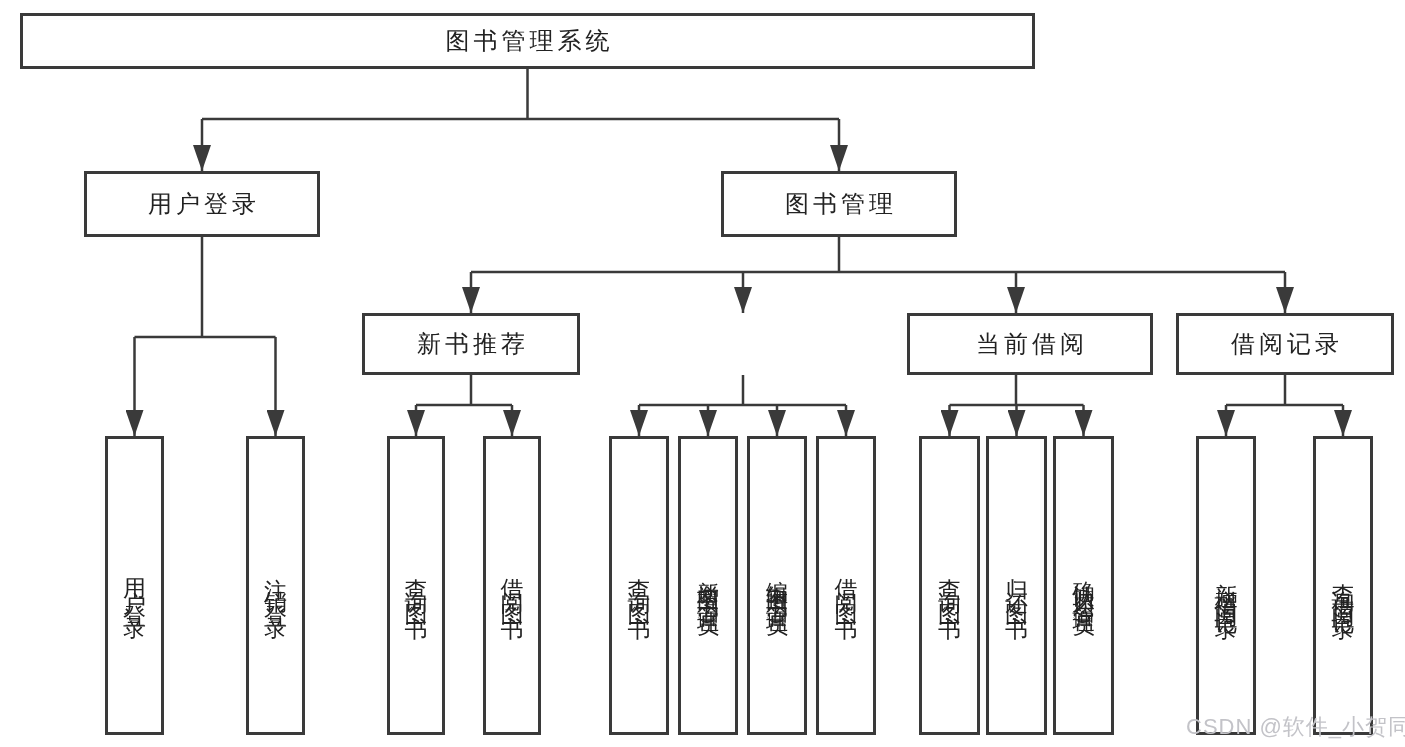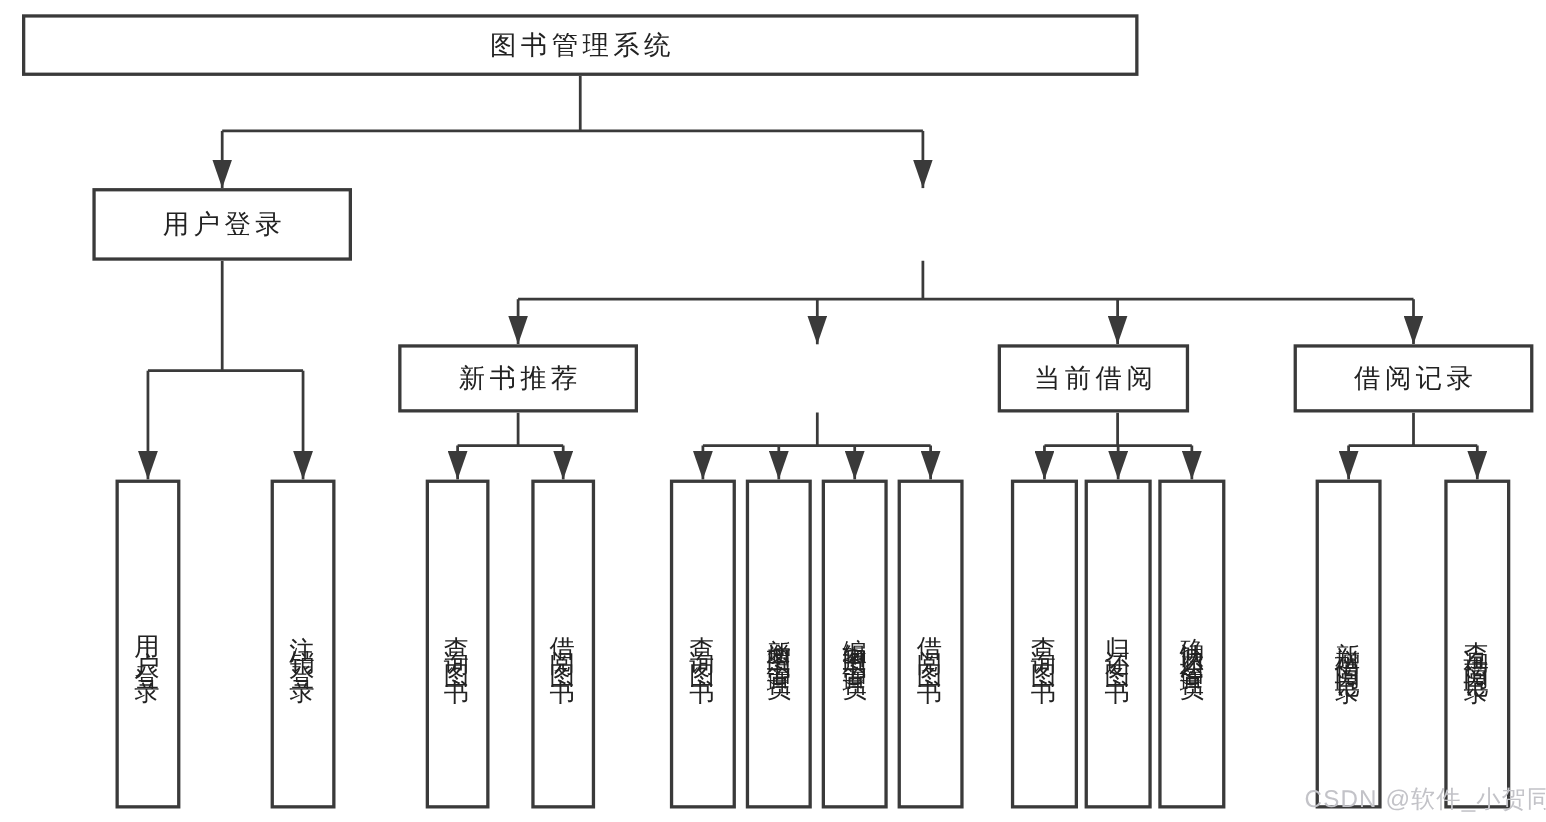--- a/index.html
+++ b/index.html
@@ -15,20 +15,21 @@
   }
   .wires{position:absolute;left:0;top:0;z-index:1;}
   .node{
     position:absolute;
     box-sizing:border-box;
     background:#ffffff;
     border:3px solid #3a3a3a;
     display:flex;align-items:center;justify-content:center;
     z-index:2;
     color:#222222;
+    font-family:Liberation Serif, serif;
   }
   .h-label{
     font-size:24px;
     letter-spacing:4px;
     text-indent:4px;
     white-space:nowrap;
     color:#222222;
   }
   .v-label{
     writing-mode:vertical-rl;
@@ -100,25 +101,28 @@
     </g>
   </svg>
 
   <div class="node" style="left:20px;top:13px;width:1015px;height:56px;">
     <span class="h-label">图书管理系统</span>
   </div>
 
   <div class="node" style="left:84px;top:171px;width:236px;height:66px;">
     <span class="h-label">用户登录</span>
   </div>
+  <div class="node" style="left:721px;top:171px;width:236px;height:66px;">
+    <span class="h-label">图书管理</span>
+  </div>
 
   <div class="node" style="left:362px;top:313px;width:218px;height:62px;align-items:center;">
     <span class="h-label">新书推荐</span>
   </div>
-  <div class="node" style="left:907px;top:313px;width:174px;height:62px;">
+  <div class="node" style="left:907px;top:313px;width:246px;height:62px;">
     <span class="h-label">当前借阅</span>
   </div>
   <div class="node" style="left:1176px;top:313px;width:218px;height:62px;">
     <span class="h-label">借阅记录</span>
   </div>
 
   <div class="node" style="left:105px;top:436px;width:59px;height:299px;">
     <span class="v-label ls-wide">用户登录</span>
   </div>
   <div class="node" style="left:246px;top:436px;width:59px;height:299px;">

